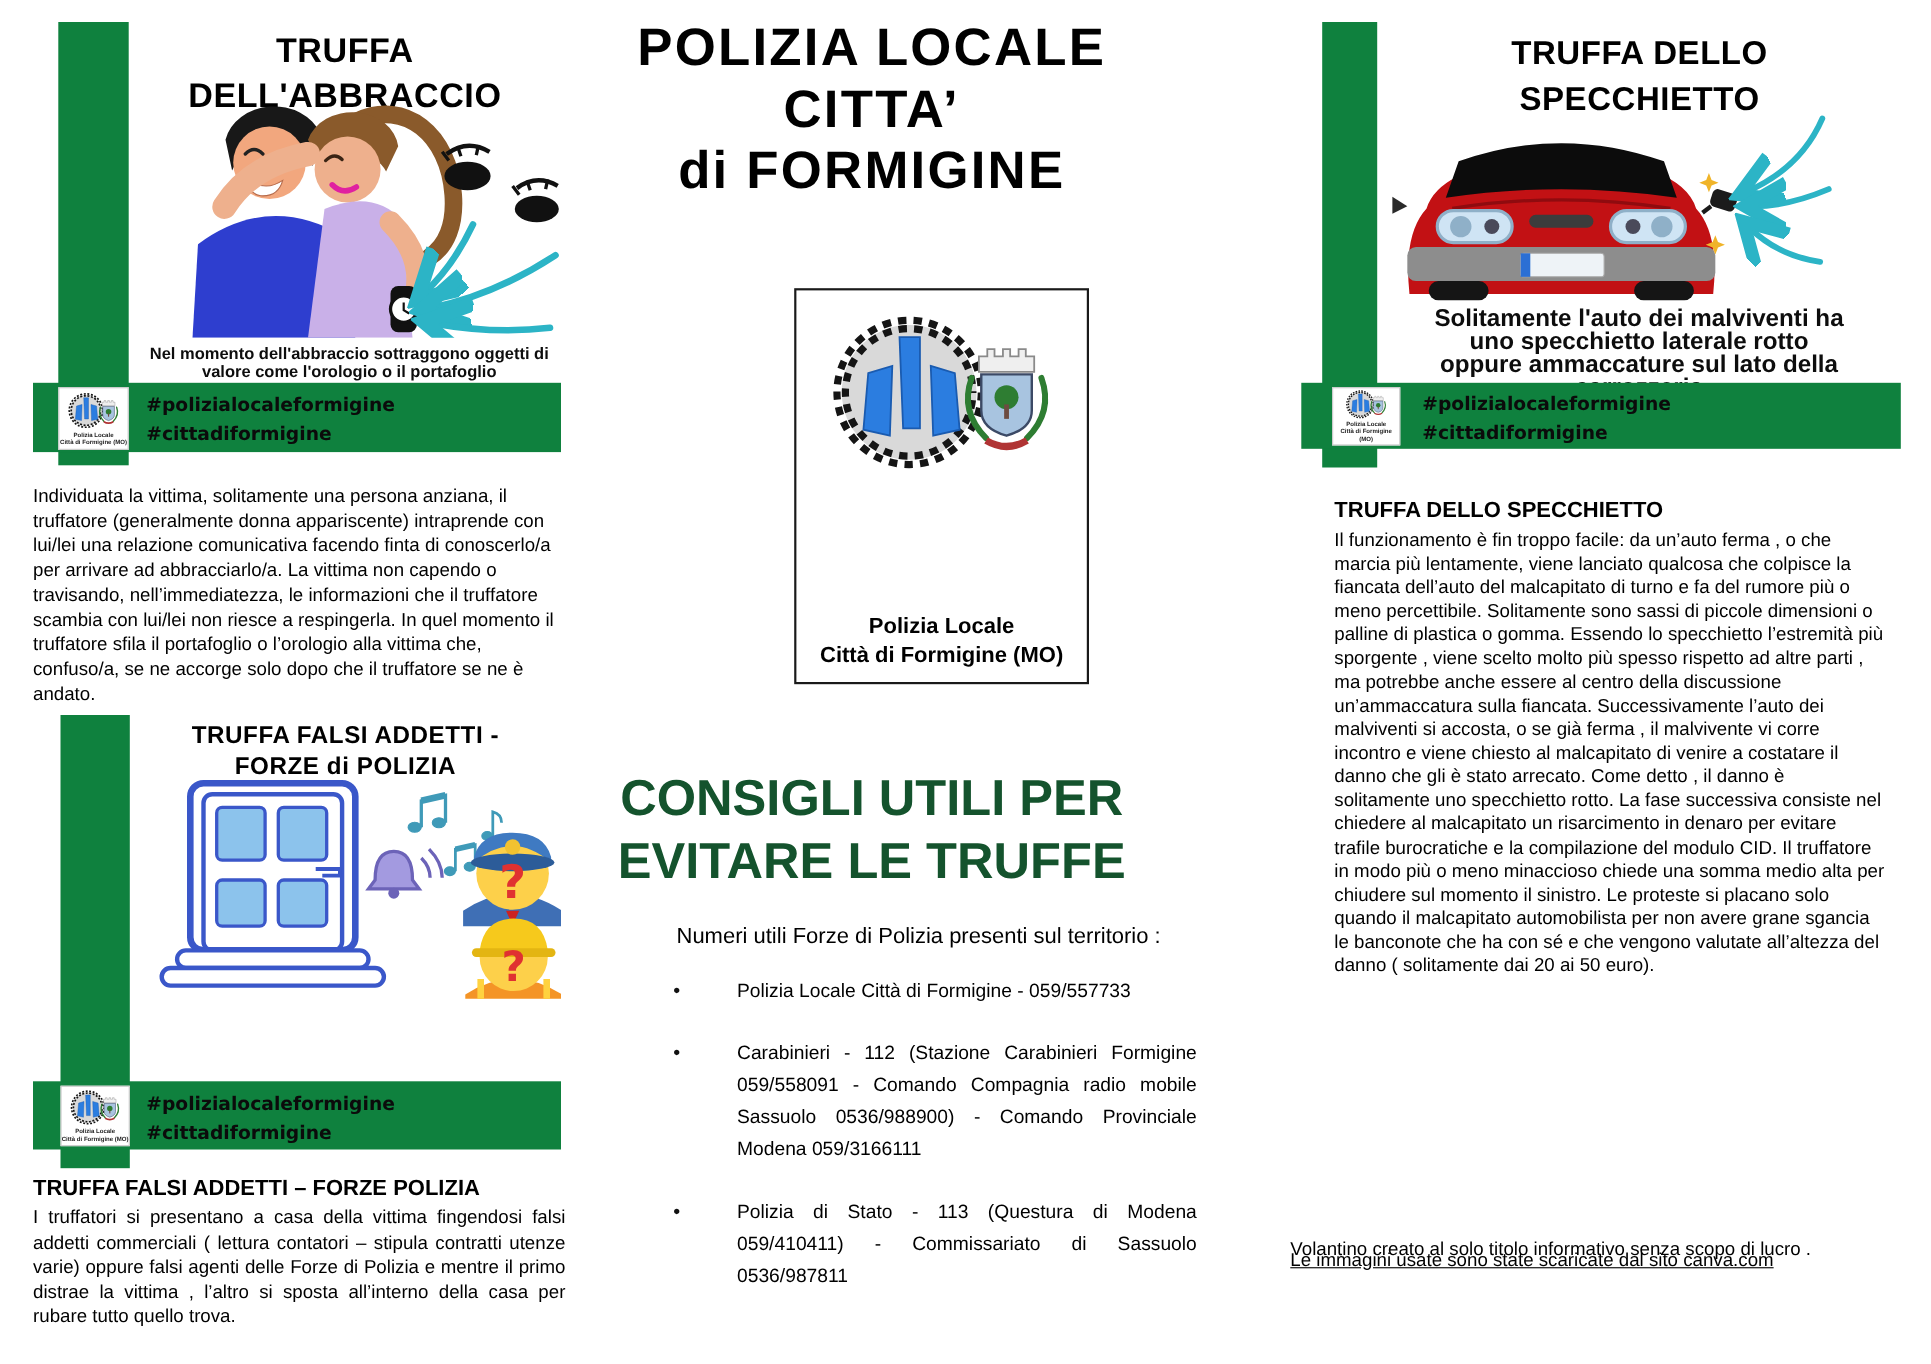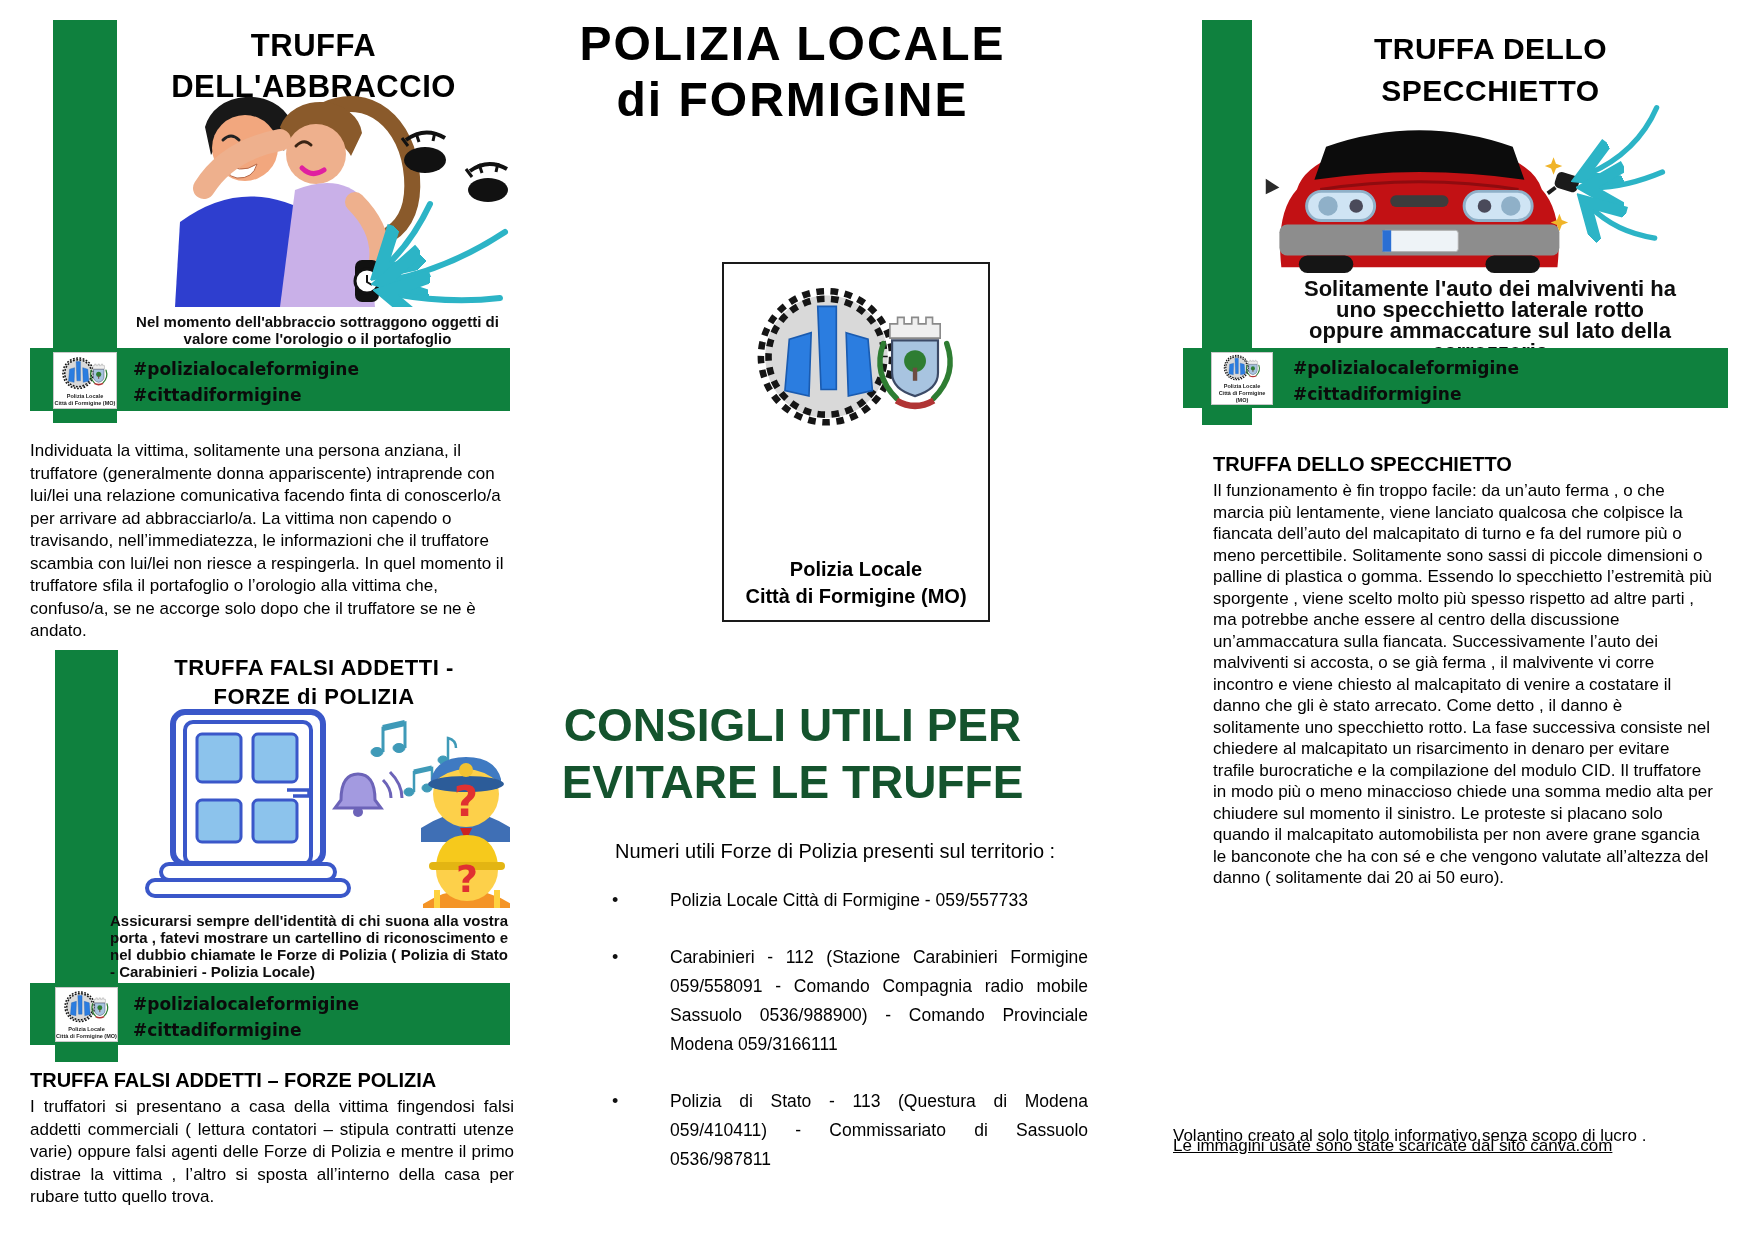--- a/index.html
+++ b/index.html
@@ -171,21 +171,20 @@
       </g>
       <g transform="translate(298,104)">
         <path d="M0 92 q44 -28 88 0 v8 h-88 z" fill="#f49426"></path>
         <path d="M14 78 v22 M74 78 v22" stroke="#ffd23f" stroke-width="6"></path>
         <circle cx="44" cy="58" r="31" fill="#fdd04a"></circle>
         <path d="M13 52 q4 -29 31 -29 q27 0 31 29 z" fill="#f6c91c"></path>
         <rect x="6" y="50" width="76" height="8" rx="4" fill="#e3b512"></rect>
         <text x="44" y="80" font-size="38" font-weight="bold" fill="#e03131" text-anchor="middle" font-family="DejaVu Sans, sans-serif">?</text>
       </g>
     </svg>
-    <div class="pcaption just" style="left:80px;width:398px;top:262px;font-size:15px;line-height:17px;">Assicurarsi sempre dell'identità di chi suona alla vostra porta , fatevi mostrare un cartellino di riconoscimento e nel dubbio chiamate le Forze di Polizia ( Polizia di Stato - Carabinieri - Polizia Locale)</div>
     <div class="band" style="top:333px;height:62px;"></div>
     <div class="logo-box" style="left:25px;top:337px;width:63px;height:55px;">
       <svg viewBox="0 0 210 150" width="55" height="37">
           <use href="#pl-logo"></use>
         </svg>
       <div class="logo-mini-caption">
         <div>Polizia Locale</div>
         <div>Città di Formigine (MO)</div>
       </div>
     </div>
@@ -195,20 +194,21 @@
     </div>
   </section>
 
   <section style="left:30px;top:1068px;width:484px;">
     <div class="bheading">TRUFFA FALSI ADDETTI – FORZE POLIZIA</div>
     <div class="bpara just" style="margin-top:4px;">I truffatori si presentano a casa della vittima fingendosi falsi addetti commerciali ( lettura contatori – stipula contratti utenze varie) oppure falsi agenti delle Forze di Polizia e mentre il primo distrae la vittima , l’altro si sposta all’interno della casa per rubare tutto quello trova.</div>
   </section>
 
   <div class="center-title" style="left:545px;width:495px;top:16px;">
     <div>POLIZIA LOCALE</div>
+    <div>CITTA’</div>
     <div>di FORMIGINE</div>
   </div>
 
   <div class="logo-big-box" style="left:722px;top:262px;width:268px;height:360px;padding-top:14px;">
     <svg viewBox="0 0 210 150" width="230" height="164">
         <use href="#pl-logo"></use>
       </svg>
     <div class="logo-big-caption" style="margin-top:auto;padding-bottom:10px;">
       <div>Polizia Locale</div>
       <div>Città di Formigine (MO)</div>

